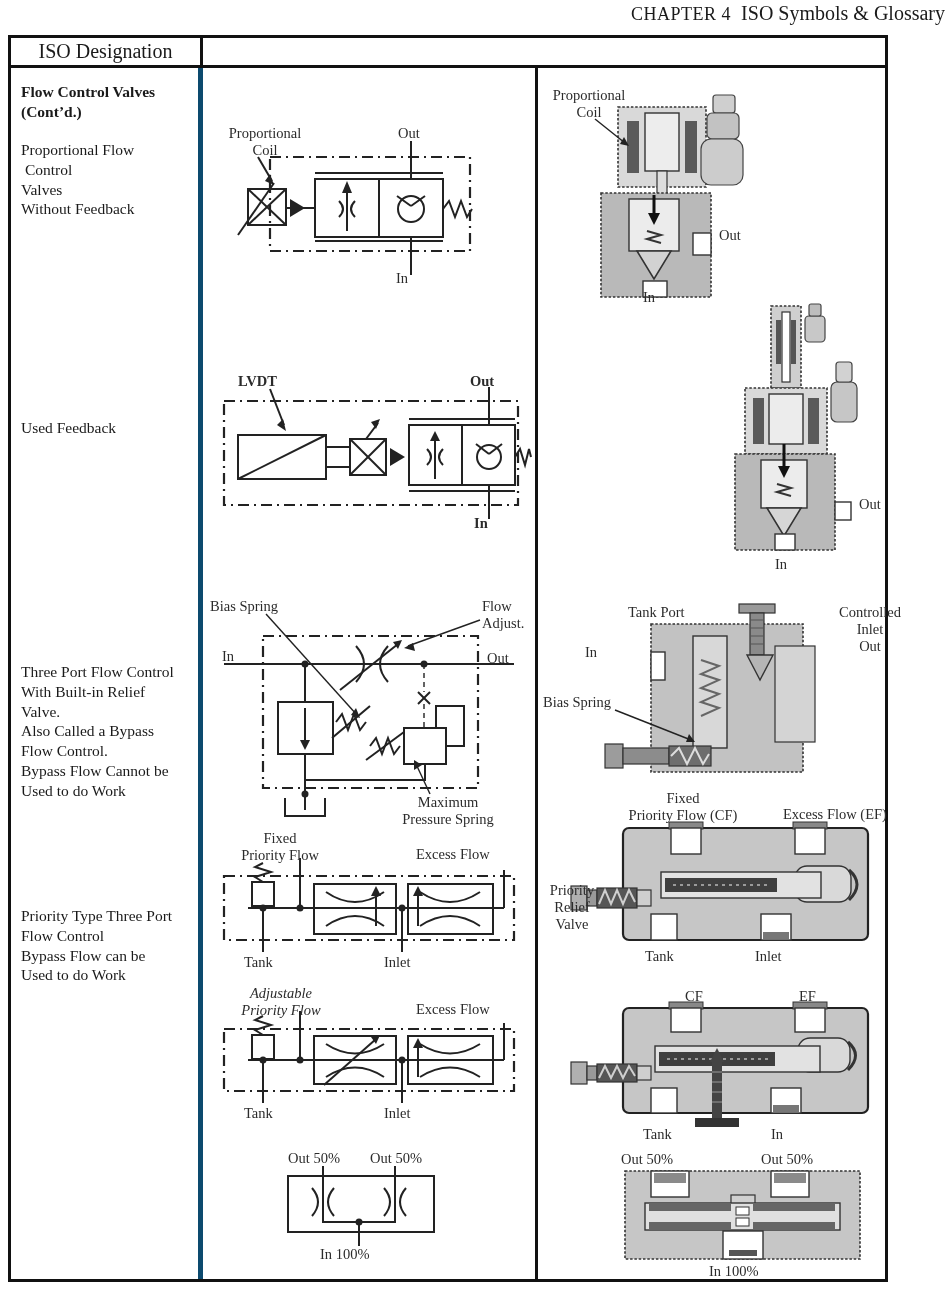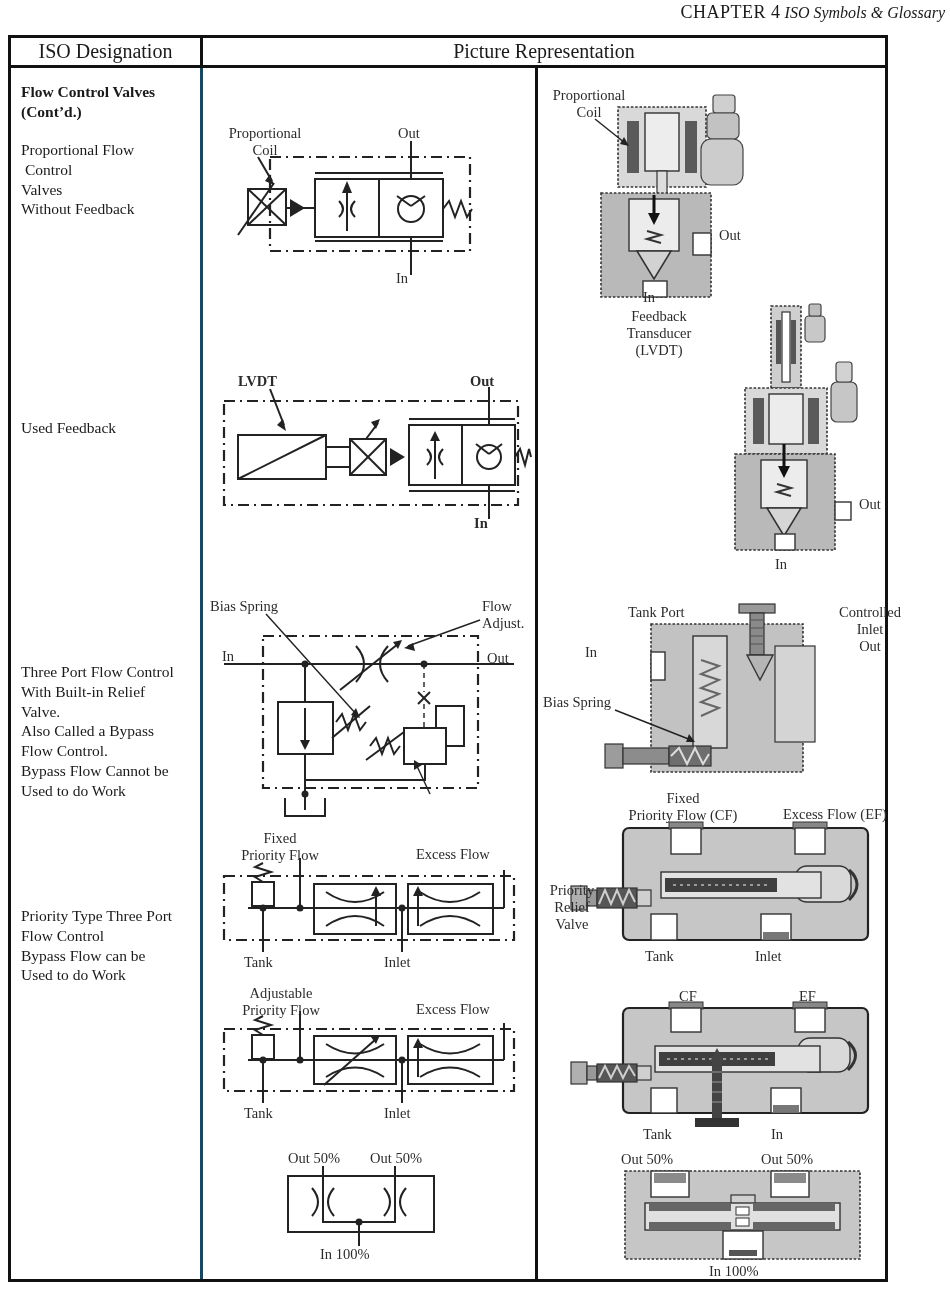--- a/index.html
+++ b/index.html
@@ -2,30 +2,30 @@
 <html><head>
 <meta charset="utf-8">
 <style>
   html,body{margin:0;padding:0;background:#f2f2f2;}
   .page{position:relative;width:950px;height:1289px;background:#ffffff;
         font-family:"Liberation Serif",serif;color:#1a1a1a;overflow:hidden;}
   .lbl{position:absolute;font-size:14.5px;line-height:1.18;white-space:pre-line;color:#2b2b2b;}
   .lbl.c{text-align:center;}
   .chapter{position:absolute;top:2px;left:535px;width:410px;text-align:right;white-space:nowrap;}
   .chapter .ch-main{font-size:18px;letter-spacing:.5px;}
-  .chapter .ch-sub{font-size:16px;font-style:italic;}
+  .chapter .ch-sub{font-size:20px;margin-left:6px;}
   .tbl{position:absolute;left:8px;top:35px;width:880px;height:1247px;border:3px solid #111;box-sizing:border-box;}
   .thead{display:flex;height:30px;border-bottom:3px solid #111;box-sizing:border-box;}
   .th{display:flex;align-items:center;justify-content:center;font-size:20px;box-sizing:border-box;}
   .th1{width:192px;border-right:3px solid #111;}
   .th2{width:335px;border-right:3px solid #111;}
   .th3{flex:1;}
   .tbody{position:relative;display:flex;height:1211px;}
   .td{position:relative;box-sizing:border-box;height:100%;}
-  .td1{width:192px;border-right:3px solid #0c4a6e;}
+  .td1{width:192px;border-right:5px solid #0c4a6e;}
   .td2{width:335px;border-right:3px solid #111;}
   .td3{flex:1;}
   .desig{position:absolute;left:10px;font-size:15.5px;line-height:1.28;white-space:pre-line;}
   .desig.bold{font-weight:bold;}
   .fig{position:absolute;}
   svg{position:absolute;left:0;top:0;}
   .ln{stroke:#222;stroke-width:2;fill:none;}
   .thin{stroke:#222;stroke-width:1.4;fill:none;}
   .dashdot{stroke:#222;stroke-width:2.2;fill:none;stroke-dasharray:11 5 2 5;}
   .fillk{fill:#222;stroke:none;}
@@ -37,21 +37,20 @@
 <div class="page">
 
   <div class="chapter">
     <span class="ch-main">CHAPTER 4</span>
     <span class="ch-sub">ISO Symbols &amp; Glossary</span>
   </div>
 
   <div class="tbl">
     <div class="thead">
       <div class="th th1">ISO Designation</div>
-      <div class="th th3">Picture Representation</div>
     </div>
 
     <div class="tbody">
 
       <div class="td td1">
         <div class="desig bold" style="top:14px;">Flow Control Valves
 (Cont’d.)</div>
         <div class="desig" style="top:72px;">Proportional Flow
 &nbsp;Control
 Valves
@@ -167,20 +166,22 @@
               <circle class="fillk" cx="97" cy="196" r="3.5"></circle>
             <polyline class="ln" points="217,166 217,182 97,182"></polyline>
             <polyline class="ln" points="77,200 77,218 117,218 117,200"></polyline>
           </svg>
           <span class="lbl" style="left:2px;top:0px;">Bias Spring</span>
           <line></line>
           <span class="lbl" style="left:14px;top:50px;">In</span>
           <span class="lbl" style="left:274px;top:0px;">Flow
 Adjust.</span>
           <span class="lbl" style="left:279px;top:52px;">Out</span>
+          <span class="lbl c" style="left:165px;top:196px;width:150px;">Maximum
+Pressure Spring</span>
           <svg width="325" height="235" viewBox="0 0 325 235" style="pointer-events:none;">
             <line class="thin" x1="58" y1="16" x2="149" y2="117"></line>
               <polygon class="fillk" points="152,120 143,117 148,110"></polygon>
             <line class="thin" x1="272" y1="22" x2="200" y2="48"></line>
               <polygon class="fillk" points="196,50 205,45 207,53"></polygon>
             <line class="thin" x1="222" y1="196" x2="208" y2="166"></line>
               <polygon class="fillk" points="206,162 206,172 214,167"></polygon>
           </svg>
         </div>
 
@@ -232,21 +233,21 @@
               <polygon class="fillk" points="172,50 163,52 168,59"></polygon>
             <rect class="ln" x="200" y="51" width="85" height="48"></rect>
             <path class="ln" d="M212,59 Q242,78 272,59"></path>
               <path class="ln" d="M212,92 Q242,73 272,92"></path>
             <line class="ln" x1="210" y1="92" x2="210" y2="59"></line>
               <polygon class="fillk" points="210,53 205,63 215,63"></polygon>
             <circle class="fillk" cx="194" cy="75" r="3.5"></circle>
               <line class="ln" x1="194" y1="75" x2="194" y2="118"></line>
             <line class="ln" x1="296" y1="75" x2="296" y2="38"></line>
           </svg>
-          <span class="lbl c" style="left:8px;top:0px;width:130px;">Adjustable
+          <span class="lbl c" style="left:8px;top:0px;width:130px;font-style:italic;">Adjustable
 Priority Flow</span>
           <span class="lbl" style="left:208px;top:16px;">Excess Flow</span>
           <span class="lbl" style="left:36px;top:120px;">Tank</span>
           <span class="lbl" style="left:176px;top:120px;">Inlet</span>
         </div>
 
         <div class="fig" style="left:5px;top:1082px;width:325px;height:115px;">
           <svg width="325" height="115" viewBox="0 0 325 115">
             <rect class="ln" x="80" y="26" width="146" height="56" stroke-width="2.6"></rect>
             <line class="ln" x1="115" y1="16" x2="115" y2="66"></line>
@@ -312,23 +313,20 @@
             <rect x="243" y="64" width="16" height="20" rx="3" fill="#d2d2d2" stroke="#444" stroke-width="1.2"></rect>
             <rect x="142" y="156" width="100" height="96" fill="#b9b9b9" class="stip"></rect>
             <rect x="168" y="162" width="46" height="48" fill="#ececec" stroke="#333" stroke-width="1.4"></rect>
             <line x1="191" y1="146" x2="191" y2="172" stroke="#111" stroke-width="3"></line>
               <polygon points="191,180 185,168 197,168" fill="#111"></polygon>
             <polyline points="184,186 198,190 184,194 198,198" stroke="#333" stroke-width="2" fill="none"></polyline>
             <polygon points="174,210 208,210 191,238" fill="#d6d6d6" stroke="#333" stroke-width="1.6"></polygon>
             <rect x="242" y="204" width="16" height="18" fill="#ffffff" stroke="#333" stroke-width="1.4"></rect>
             <rect x="182" y="236" width="20" height="16" fill="#ffffff" stroke="#333" stroke-width="1.4"></rect>
           </svg>
-          <span class="lbl c" style="left:6px;top:10px;width:120px;">Feedback
-Transducer
-(LVDT)</span>
           <span class="lbl" style="left:266px;top:198px;">Out</span>
           <span class="lbl" style="left:182px;top:258px;">In</span>
         </div>
 
         <div class="fig" style="left:5px;top:528px;width:400px;height:225px;">
           <svg width="400" height="225" viewBox="0 0 400 225">
             <rect x="108" y="28" width="152" height="148" fill="#c2c2c2" class="stip"></rect>
             <rect x="196" y="8" width="36" height="9" fill="#9a9a9a" stroke="#333" stroke-width="1.2"></rect>
             <rect x="207" y="17" width="14" height="42" fill="#8a8a8a" stroke="#333" stroke-width="1.2"></rect>
             <line x1="207" y1="24" x2="221" y2="24" stroke="#555" stroke-width="1"></line>
@@ -409,21 +407,21 @@
             <rect x="228" y="100" width="30" height="25" fill="#ffffff" stroke="#333" stroke-width="1.4"></rect>
             <rect x="230" y="117" width="26" height="7" fill="#777777"></rect>
             <polygon points="167,74 181,74 174,60" fill="#444444"></polygon>
             <rect x="169" y="74" width="10" height="56" fill="#444444"></rect>
             <line x1="169" y1="84" x2="179" y2="84" stroke="#999" stroke-width="1"></line>
               <line x1="169" y1="94" x2="179" y2="94" stroke="#999" stroke-width="1"></line>
               <line x1="169" y1="104" x2="179" y2="104" stroke="#999" stroke-width="1"></line>
               <line x1="169" y1="114" x2="179" y2="114" stroke="#999" stroke-width="1"></line>
             <rect x="152" y="130" width="44" height="9" fill="#333333"></rect>
           </svg>
-          <span class="lbl" style="left:136px;top:0px;">CF</span>
+          <span class="lbl" style="left:142px;top:0px;">CF</span>
           <span class="lbl" style="left:256px;top:0px;">EF</span>
           <span class="lbl" style="left:100px;top:138px;">Tank</span>
           <span class="lbl" style="left:228px;top:138px;">In</span>
         </div>
 
         <div class="fig" style="left:55px;top:1083px;width:347px;height:132px;">
           <svg width="347" height="132" viewBox="0 0 347 132">
             <rect x="32" y="20" width="235" height="88" fill="#c6c6c6" class="stip" stroke-width="2"></rect>
             <rect x="58" y="20" width="38" height="26" fill="#ffffff" stroke="#333" stroke-width="1.4"></rect>
             <rect x="61" y="22" width="32" height="10" fill="#8a8a8a"></rect>

